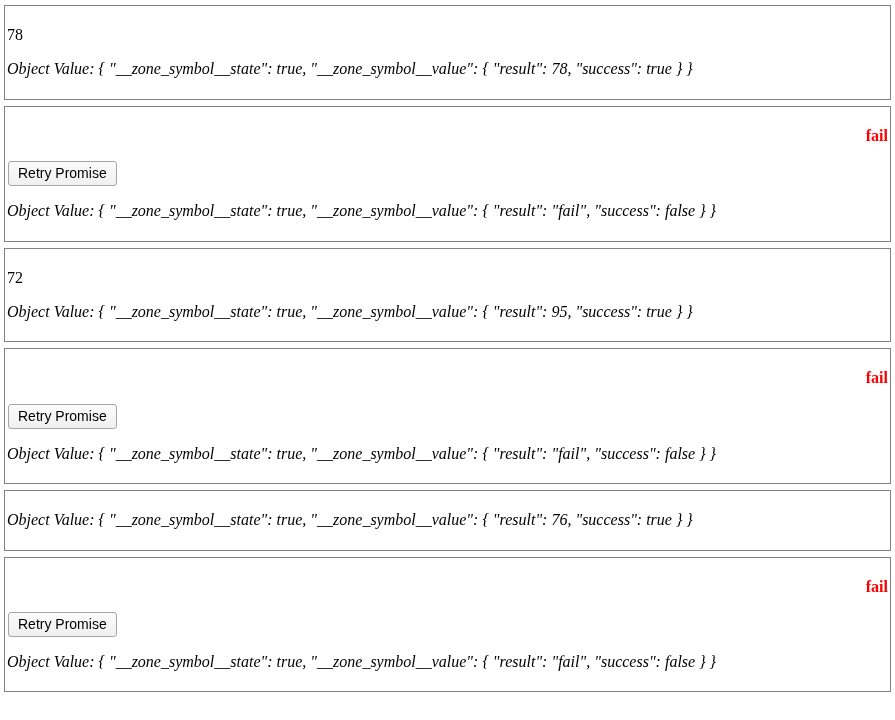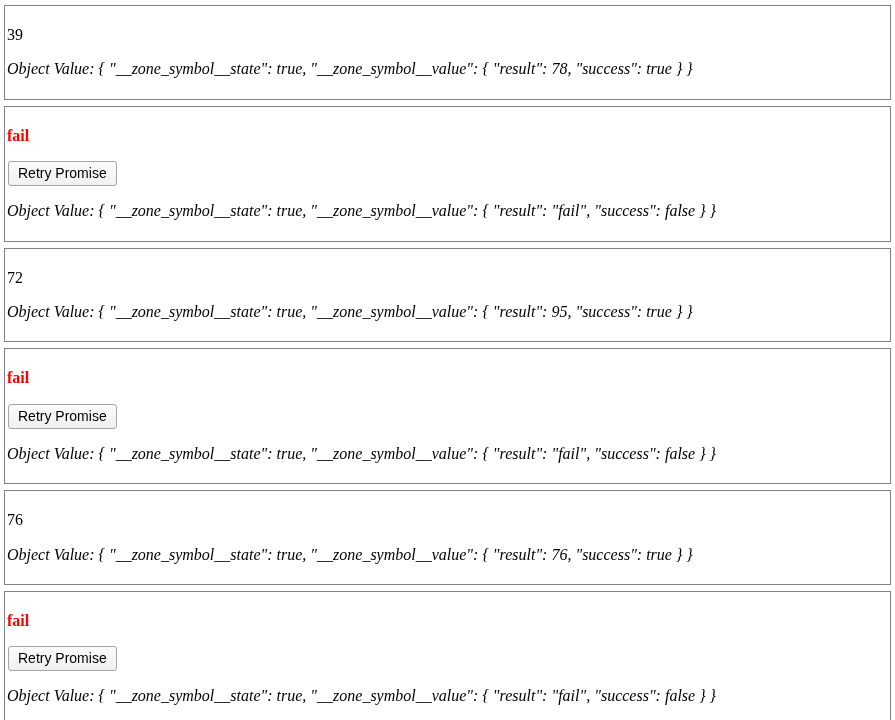--- a/index.html
+++ b/index.html
@@ -20,20 +20,21 @@
   .result {
     margin: 16px 0;
     font-size: 16px;
     line-height: 1.15;
     color: #000000;
     font-family: "Liberation Serif", serif;
   }
   .result-fail {
     color: #ff0000;
     font-weight: bold;
+    text-align: right;
   }
   .object-value {
     margin: 16px 0;
     font-size: 16px;
     line-height: 1.15;
     font-style: italic;
     color: #000000;
     font-family: "Liberation Serif", serif;
   }
   .retry-button {
@@ -46,21 +47,21 @@
     border: 1px solid #a6a6a6;
     border-radius: 3px;
     padding: 3px 9px 4px 9px;
     cursor: pointer;
   }
 </style>
 </head>
 <body>
 
 <div class="card">
-  <p class="result">39</p>
+  <p class="result">78</p>
   <p class="object-value">Object Value: { "__zone_symbol__state": true, "__zone_symbol__value": { "result": 78, "success": true } }</p>
 </div>
 
 <div class="card">
   <p class="result result-fail">fail</p>
   <button class="retry-button">Retry Promise</button>
   <p class="object-value">Object Value: { "__zone_symbol__state": true, "__zone_symbol__value": { "result": "fail", "success": false } }</p>
 </div>
 
 <div class="card">
@@ -68,21 +69,20 @@
   <p class="object-value">Object Value: { "__zone_symbol__state": true, "__zone_symbol__value": { "result": 95, "success": true } }</p>
 </div>
 
 <div class="card">
   <p class="result result-fail">fail</p>
   <button class="retry-button">Retry Promise</button>
   <p class="object-value">Object Value: { "__zone_symbol__state": true, "__zone_symbol__value": { "result": "fail", "success": false } }</p>
 </div>
 
 <div class="card">
-  <p class="result">76</p>
   <p class="object-value">Object Value: { "__zone_symbol__state": true, "__zone_symbol__value": { "result": 76, "success": true } }</p>
 </div>
 
 <div class="card">
   <p class="result result-fail">fail</p>
   <button class="retry-button">Retry Promise</button>
   <p class="object-value">Object Value: { "__zone_symbol__state": true, "__zone_symbol__value": { "result": "fail", "success": false } }</p>
 </div>
 
 </body></html>

